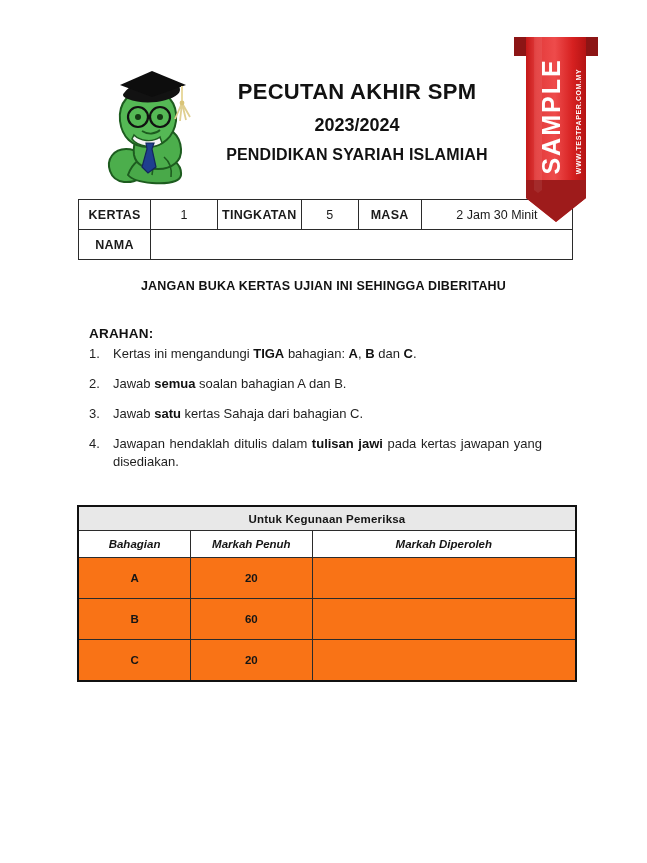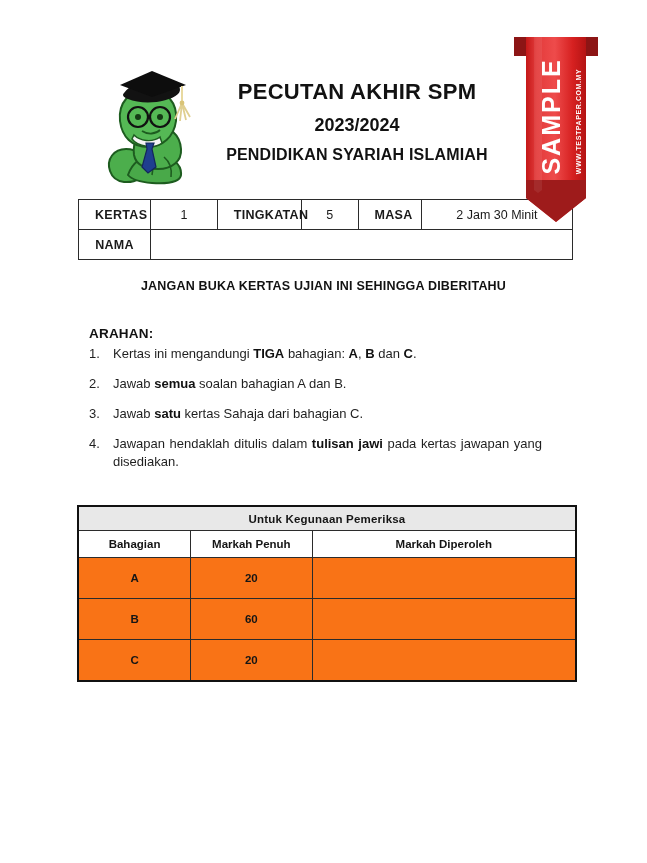--- a/index.html
+++ b/index.html
@@ -116,21 +116,21 @@
     top: 199px;
     width: 495px;
     border-collapse: collapse;
     table-layout: fixed;
   }
   .info-table td {
     border: 1.2px solid #2b2b2b;
     height: 29px;
     font-size: 12.5px;
     text-align: center;
-    padding: 0 16px;
+    padding: 0 4px;
     color: #1a1a1a;
   }
   .info-table td.lbl {
     font-weight: bold;
     font-size: 12.5px;
     letter-spacing: 0.3px;
   }
   .info-table td.val {
     font-weight: normal;
     font-size: 12.5px;
@@ -227,20 +227,21 @@
     letter-spacing: 0.2px;
     border-top: none;
     border-left: none;
     border-right: none;
   }
   .marks-table .head-row th {
     background: #ffffff;
     font-weight: bold;
     height: 24px;
     font-size: 11.5px;
+    font-style: italic;
   }
   .marks-table .head-row th.c1 { border-left: none; }
   .marks-table .head-row th.c3 { border-right: none; }
   .marks-table tbody td {
     height: 38px;
     font-weight: bold;
     font-size: 11.5px;
   }
   .marks-table tbody td.c1 { border-left: none; }
   .marks-table tbody td.c3 { border-right: none; }

